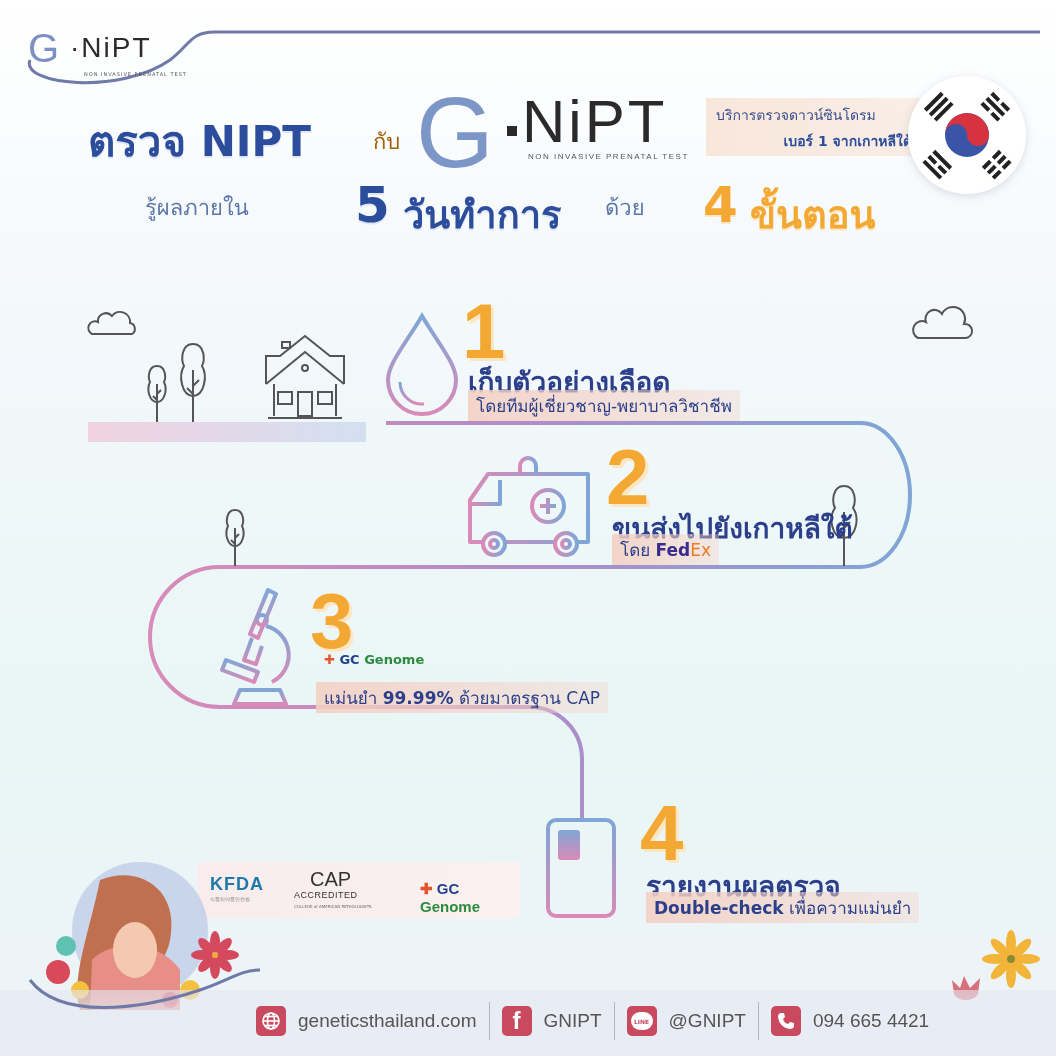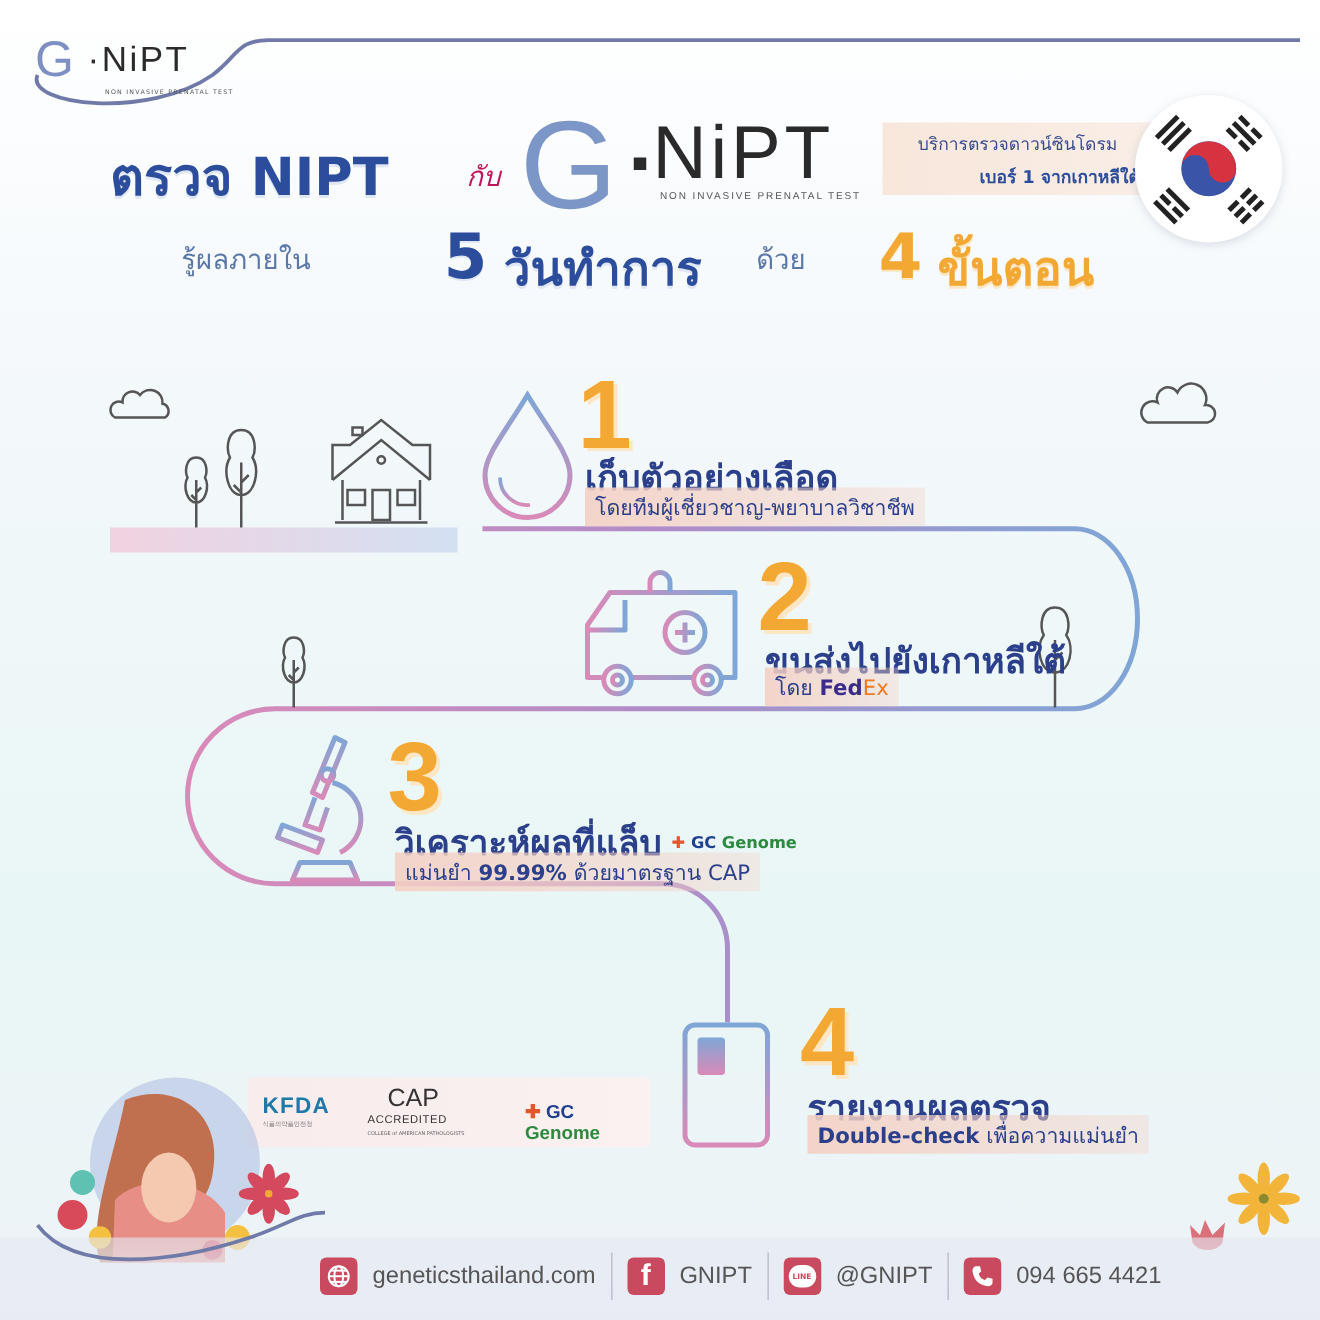--- a/index.html
+++ b/index.html
@@ -13,27 +13,27 @@
   svg { overflow: visible; }
 
   
   .logo-small { left: 22px; top: 26px; width: 170px; height: 60px; }
   .logo-small .g { position:absolute; left:6px; top:0; font-size:40px; color:#7e8fc2; font-family:"Liberation Sans", sans-serif; font-weight:400; letter-spacing:1px;}
   .logo-small .rest { position:absolute; left:48px; top:6px; font-size:28px; color:#2b2b2b; font-family:"Liberation Sans", sans-serif; letter-spacing:2px;}
   .logo-small .tag { position:absolute; left:62px; top:45px; font-size:5px; color:#555; letter-spacing:1px; }
 
   
   .h1-left { left: 88px; top: 108px; font-size: 42px; font-weight: 700; color: #2c4d9c; text-shadow: 0 2px 0 #dfe6f5; font-family: "DejaVu Sans", sans-serif; }
-  .h1-kap { left: 373px; top: 124px; font-size: 22px; color: #be185d; font-style: italic; }
+  .h1-kap { left: 373px; top: 124px; font-size: 22px; color: #a16207; }
   .biglogo-g { left: 416px; top: 82px; font-size: 100px; color: #7d96c8; font-family: "Liberation Sans", sans-serif; font-weight: 400; line-height:1; }
   .biglogo-dot { left: 507px; top: 126px; width: 10px; height: 10px; background:#2a2a2a; }
   .biglogo-rest { left: 522px; top: 92px; font-size: 60px; color: #2a2a2a; font-family: "Liberation Sans", sans-serif; letter-spacing: 3px; line-height:1; }
   .biglogo-tag { left: 528px; top: 152px; font-size: 8px; color: #555; letter-spacing: 1.5px; font-family:"Liberation Sans", sans-serif;}
   .korea-box { left: 706px; top: 98px; width: 216px; height: 58px; background: linear-gradient(90deg, rgba(248,228,215,0.9), rgba(248,228,215,0.6)); padding: 6px 10px; }
-  .korea-box .l1 { font-size: 14px; color: #3a4e8f; text-align:center; }
+  .korea-box .l1 { font-size: 14px; color: #3a4e8f; text-align:left; }
   .korea-box .l2 { font-size: 14px; color: #2c4d9c; font-weight:700; text-align:right; margin-top:4px; }
   .flag { left: 908px; top: 76px; width: 118px; height: 118px; border-radius: 50%; background: #fff; box-shadow: 0 2px 8px rgba(120,130,160,0.25); }
 
   .h2-a { left: 145px; top: 190px; font-size: 22px; color: #5b78a9; }
   .h2-5 { left: 355px; top: 176px; font-size: 50px; font-weight: 700; color: #2c4d9c; text-shadow: 0 2px 0 #dfe6f5;}
   .h2-b { left: 403px; top: 184px; font-size: 38px; font-weight: 700; color: #2c4d9c; text-shadow: 0 2px 0 #dfe6f5;}
   .h2-c { left: 605px; top: 190px; font-size: 22px; color: #5b78a9; }
   .h2-4 { left: 703px; top: 176px; font-size: 50px; font-weight: 700; color: #f2a832; text-shadow: 0 2px 0 #fde6c3;}
   .h2-d { left: 750px; top: 184px; font-size: 38px; font-weight: 700; color: #f2a832; text-shadow: 0 2px 0 #fde6c3;}
 
@@ -243,21 +243,20 @@
     <circle cx="40" cy="34" r="5"></circle>
     <path d="M30 52 L22 74 L34 78 L40 60"></path>
     <path d="M4 74 L36 86 L32 96 L0 84 Z"></path>
     <path d="M44 40 A 30 30 0 0 1 50 96"></path>
     <path d="M12 118 H64 L58 104 H18 Z"></path>
     <path d="M38 104 V96"></path>
   </g>
 </svg>
 <div class="abs step-num" style="left:310px;top:582px;">3</div>
 <div class="abs" style="left:316px;top:652px;display:flex;align-items:center;">
-  <span class="step-title">วิเคราะห์ผลที่แล็บ</span>
   <span class="gc-inline">
     <span style="color:#e4572e">✚</span>
     <span class="gc">GC</span>
     <span>Genome</span>
   </span>
 </div>
 <div class="abs" style="left:316px;top:682px;">
   <span class="step-sub">
     <span>แม่นยำ</span>
     <b>99.99%</b>

